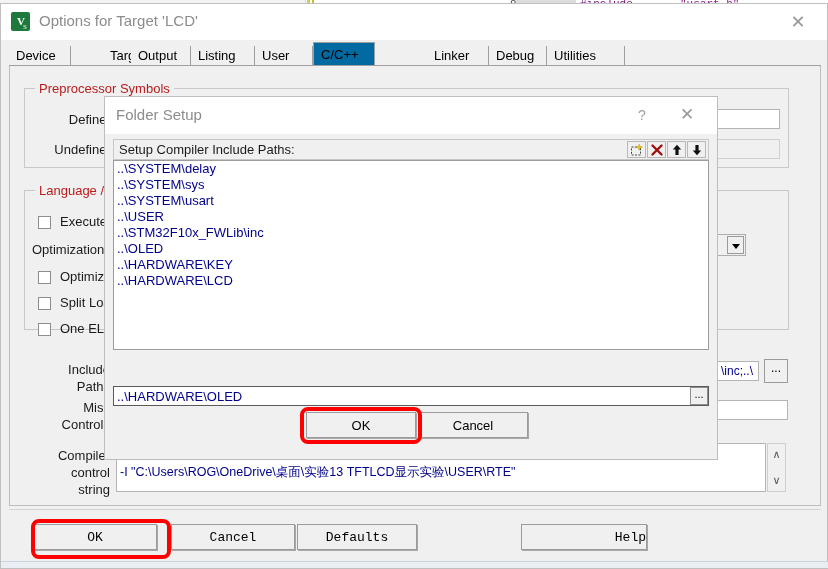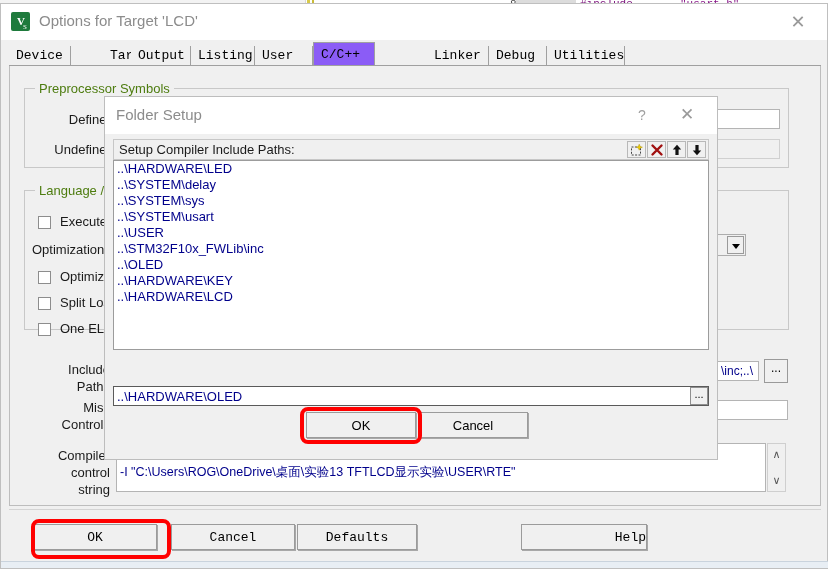--- a/index.html
+++ b/index.html
@@ -114,40 +114,40 @@
     text-align: center;
     line-height: 28px;
     cursor: default;
   }
 
   
   .tabstrip {
     position: absolute;
     left: 8px; top: 38px;
     width: 812px; height: 24px;
-    font-family: Liberation Mono, monospace;
+    font-family: Liberation Sans, sans-serif;
     font-size: 13px;
     color: #000;
   }
   .tab {
     position: absolute;
     top: 4px;
     height: 20px;
     line-height: 20px;
     padding: 0 7px;
     background: #f0f0f0;
     border-right: 1px solid #a0a0a0;
     box-sizing: border-box;
     white-space: nowrap;
   }
   .tab.active {
     top: 0px;
     height: 26px;
     line-height: 24px;
-    background: #8b5cf6;
+    background: #0369a1;
     border: 1px solid #a0a0a0;
     border-bottom: none;
     font-size: 13px;
   }
   .tabline {
     position: absolute;
     left: 8px; top: 61px;
     width: 812px; height: 1px;
     background: #a0a0a0;
   }
@@ -168,21 +168,21 @@
     position: absolute;
     border: 1px solid #c8c8c8;
     box-sizing: border-box;
   }
   .groupbox > .gb-title {
     position: absolute;
     top: -8px; left: 10px;
     background: #f0f0f0;
     padding: 0 4px;
     font-size: 13px;
-    color: #4d7c0f;
+    color: #b91c1c;
     font-family: "Liberation Sans", sans-serif;
     white-space: nowrap;
   }
   .fieldlabel {
     position: absolute;
     font-size: 13px;
     color: #1a1a1a;
     text-align: right;
     font-family: "Liberation Sans", sans-serif;
   }
@@ -574,21 +574,20 @@
           </div>
           <div class="tb-btn">
             <svg width="14" height="14" viewBox="0 0 14 14">
               <path d="M7 12.2 L2.8 7.4 L5.4 7.4 L5.4 2 L8.6 2 L8.6 7.4 L11.2 7.4 Z" fill="#111"></path>
             </svg>
           </div>
         </div>
       </div>
 
       <div class="fs-list">
-        <div class="fs-list-item">..\HARDWARE\LED</div>
         <div class="fs-list-item">..\SYSTEM\delay</div>
         <div class="fs-list-item">..\SYSTEM\sys</div>
         <div class="fs-list-item">..\SYSTEM\usart</div>
         <div class="fs-list-item">..\USER</div>
         <div class="fs-list-item">..\STM32F10x_FWLib\inc</div>
         <div class="fs-list-item">..\OLED</div>
         <div class="fs-list-item">..\HARDWARE\KEY</div>
         <div class="fs-list-item">..\HARDWARE\LCD</div>
       </div>
 

